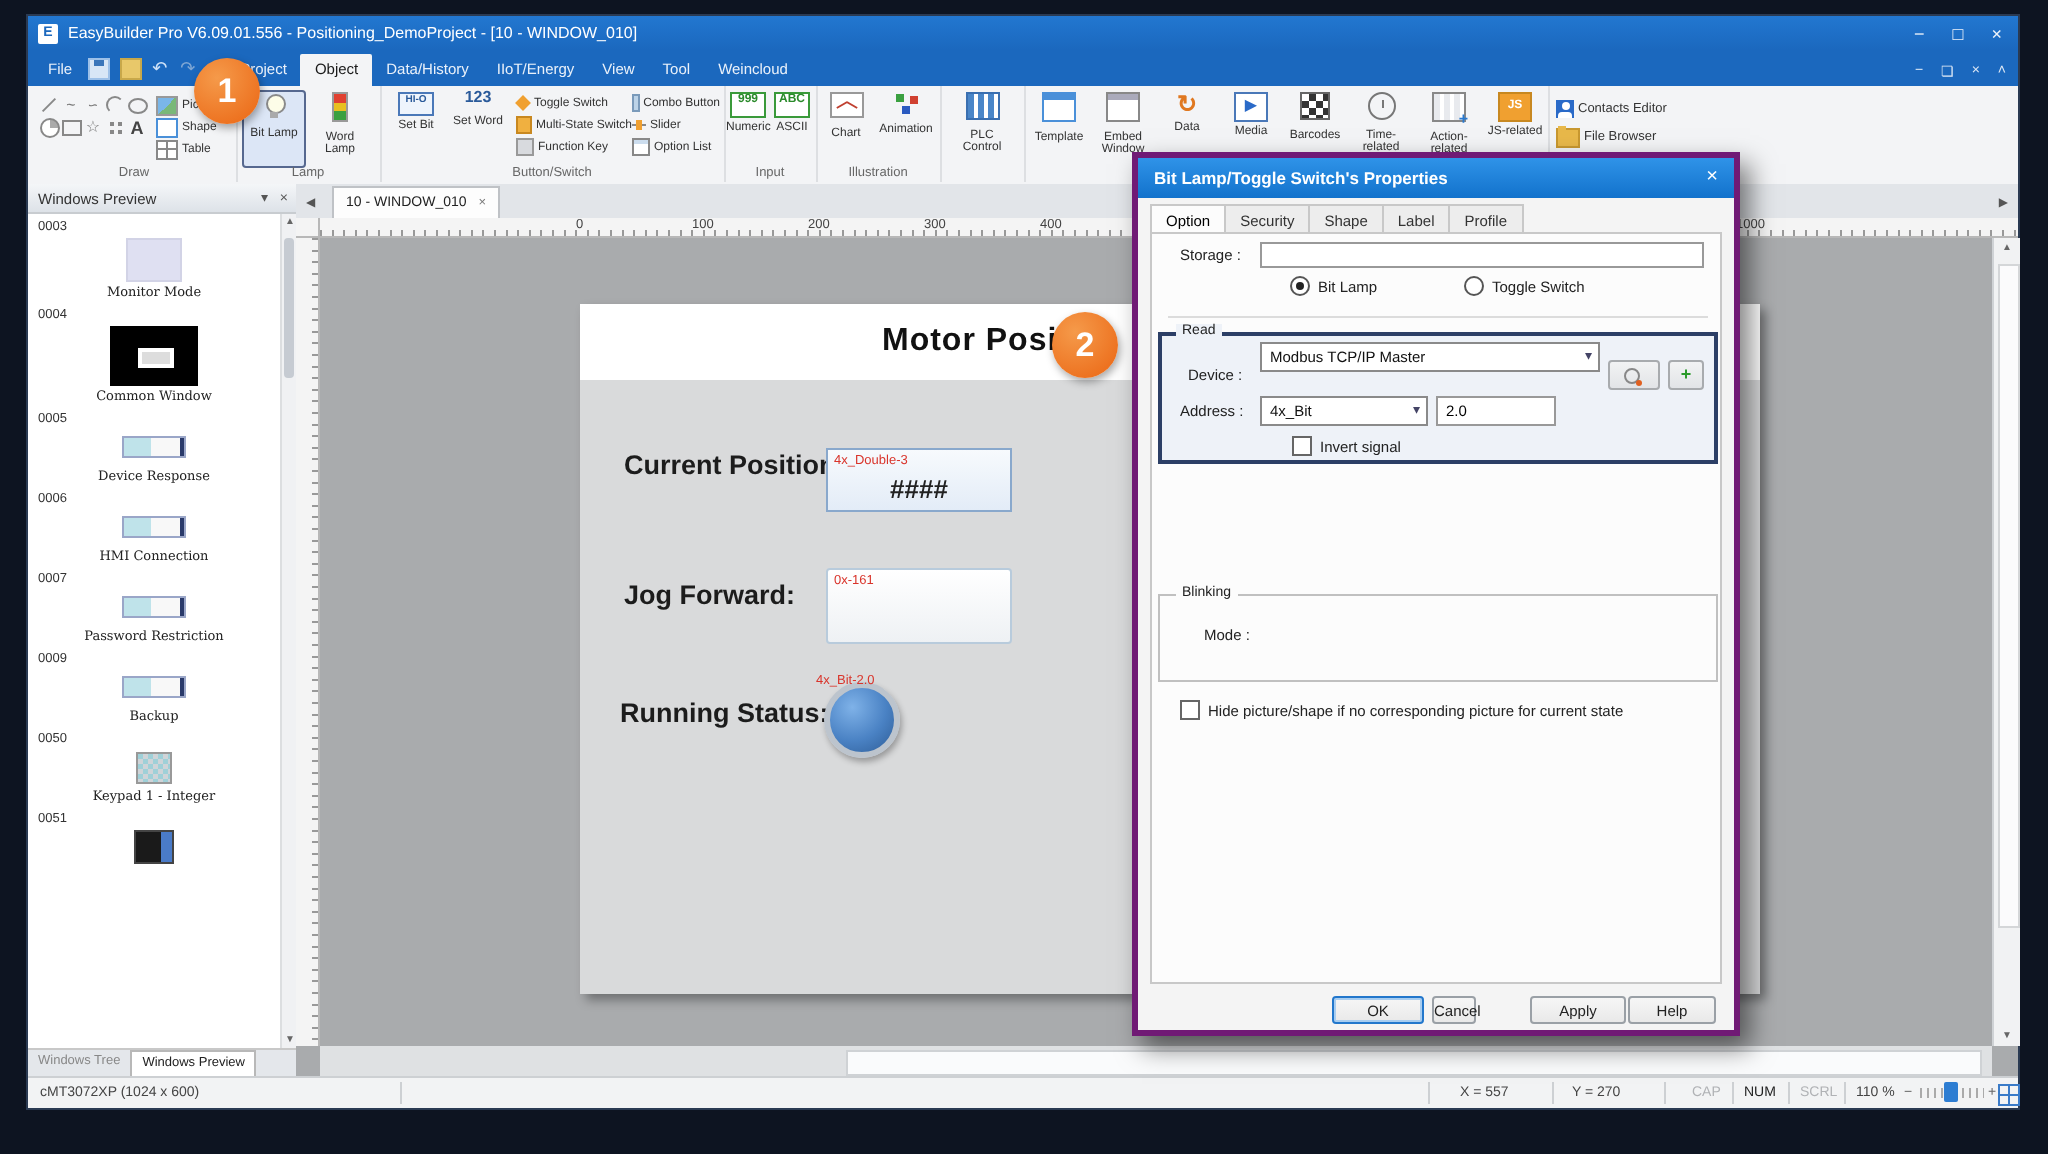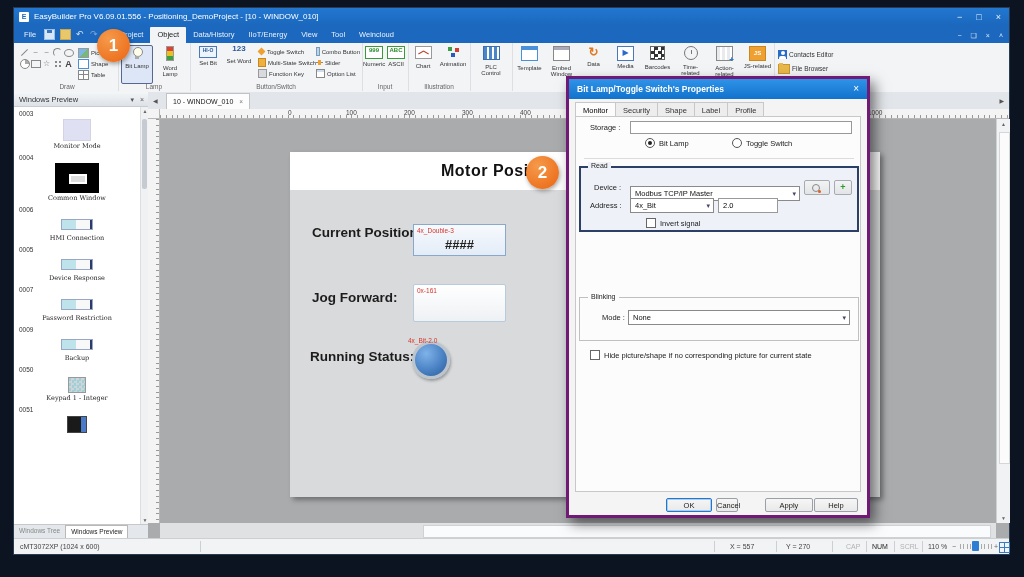--- a/index.html
+++ b/index.html
@@ -399,29 +399,29 @@
           <div class="lp-cap">Monitor Mode</div>
         </div>
 
         <div class="lp-item">
           <div class="lp-num">0004</div>
           <div class="lp-trow"><span class="lp-thumb thumb-screen"></span></div>
           <div class="lp-cap">Common Window</div>
         </div>
 
         <div class="lp-item">
+          <div class="lp-num">0005</div>
+          <div class="lp-trow"><span class="lp-thumb thumb-bar"></span></div>
+          <div class="lp-cap">Device Response</div>
+        </div>
+
+        <div class="lp-item">
           <div class="lp-num">0006</div>
           <div class="lp-trow"><span class="lp-thumb thumb-bar"></span></div>
           <div class="lp-cap">HMI Connection</div>
-        </div>
-
-        <div class="lp-item">
-          <div class="lp-num">0005</div>
-          <div class="lp-trow"><span class="lp-thumb thumb-bar"></span></div>
-          <div class="lp-cap">Device Response</div>
         </div>
 
         <div class="lp-item">
           <div class="lp-num">0007</div>
           <div class="lp-trow"><span class="lp-thumb thumb-bar"></span></div>
           <div class="lp-cap">Password Restriction</div>
         </div>
 
 
         <div class="lp-item">
@@ -536,21 +536,21 @@
     <span class="zoom-plus"></span>
     <span class="fit-ico"></span>
   </div>
 
   <div class="dialog">
     <div class="dlg-title">
       <span>Bit Lamp/Toggle Switch's Properties</span>
       <span class="dlg-close"></span>
     </div>
     <div class="dlg-tabs">
-      <span class="dlg-tab active">Monitor</span>
+      <span class="dlg-tab active">Option</span>
       <span class="dlg-tab">Security</span>
       <span class="dlg-tab">Shape</span>
       <span class="dlg-tab">Label</span>
       <span class="dlg-tab">Profile</span>
     </div>
     <div class="dlg-page">
       <span class="lab" style="left:14px;top:6px;">Storage :</span>
       <span class="tinput" style="left:54px;top:4px;width:222px;height:13px;"></span>
 
       <span class="radio checked" style="left:69px;top:21px;">
@@ -560,39 +560,38 @@
       <span class="radio" style="left:156px;top:21px;">
           <span class="rdot"></span>
           <span>Toggle Switch</span>
         </span>
 
       <span class="sepline" style="top:41px;"></span>
 
       <span class="legend hlleg" style="left:12px;top:45px;">Read</span>
       <div class="groupbox hlbox" style="left:3px;top:49px;width:280px;height:66px;"></div>
       <span class="lab" style="left:18px;top:66px;">Device :</span>
-      <span class="ddown" style="left:54px;top:69px;width:170px;height:15px;"><span>Modbus TCP/IP Master</span></span>
+      <span class="ddown" style="left:54px;top:54px;width:170px;height:15px;"><span>Modbus TCP/IP Master</span></span>
       <span class="mini-btn" style="left:228px;top:63px;width:26px;height:15px;">
           <span class="lookup-ico"></span>
         </span>
       <span class="mini-btn" style="left:258px;top:63px;width:18px;height:15px;">
           <span class="addplus"></span>
         </span>
       <span class="lab" style="left:14px;top:84px;">Address :</span>
       <span class="ddown" style="left:54px;top:81px;width:84px;height:15px;"><span>4x_Bit</span></span>
       <span class="tinput" style="left:142px;top:81px;width:60px;height:15px;font-size:7.5px;line-height:13px;padding-left:4px;">2.0</span>
       <span class="check" style="left:70px;top:101px;">
           <span class="cbox"></span>
           <span>Invert signal</span>
         </span>
 
       <span class="legend" style="left:12px;top:176px;">Blinking</span>
       <div class="groupbox" style="left:3px;top:180px;width:280px;height:44px;"></div>
       <span class="lab" style="left:26px;top:196px;">Mode :</span>
-      <span class="ddown" style="left:52px;top:193px;width:222px;height:15px;"><span>None</span></span>
 
       <span class="check" style="left:14px;top:233px;">
           <span class="cbox"></span>
           <span>Hide picture/shape if no corresponding picture for current state</span>
         </span>
     </div>
     <span class="dlg-btn default" style="left:97px;width:46px;">OK</span>
     <span class="dlg-btn" style="left:147px;width:22px;">Cancel</span>
     <span class="dlg-btn" style="left:196px;width:48px;">Apply</span>
     <span class="dlg-btn" style="left:245px;width:44px;">Help</span>

